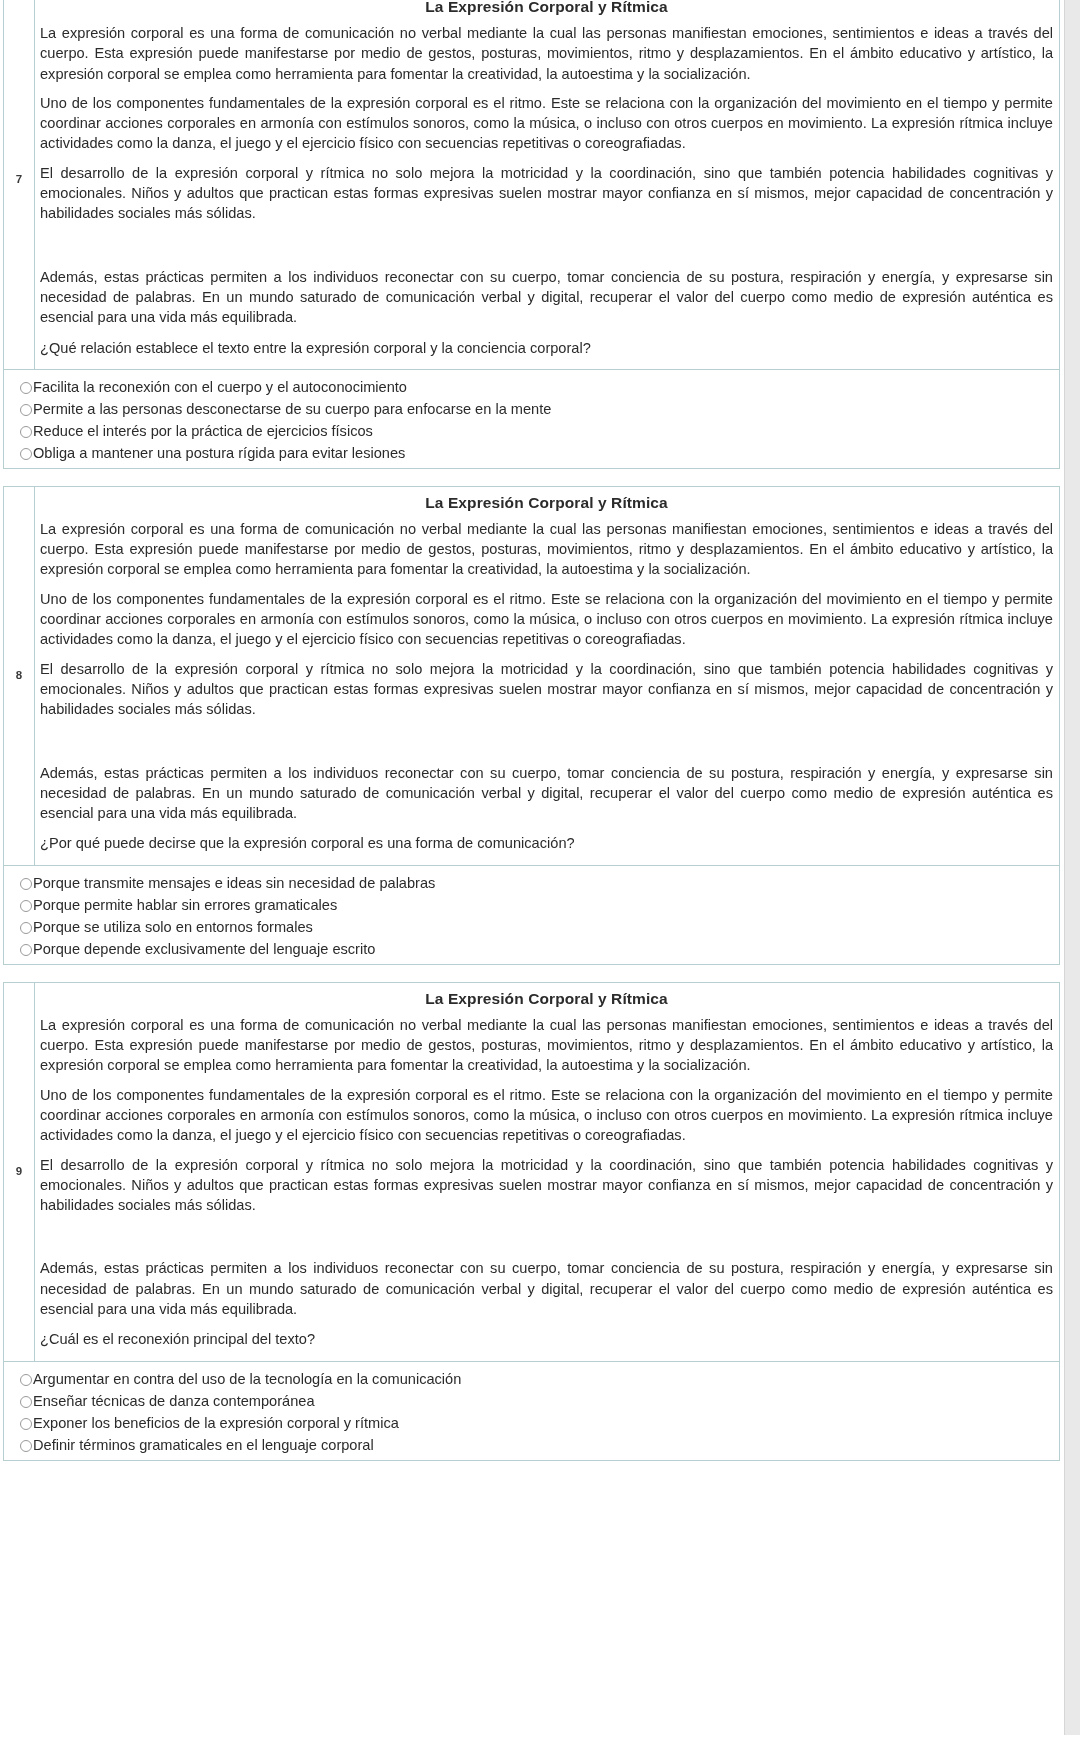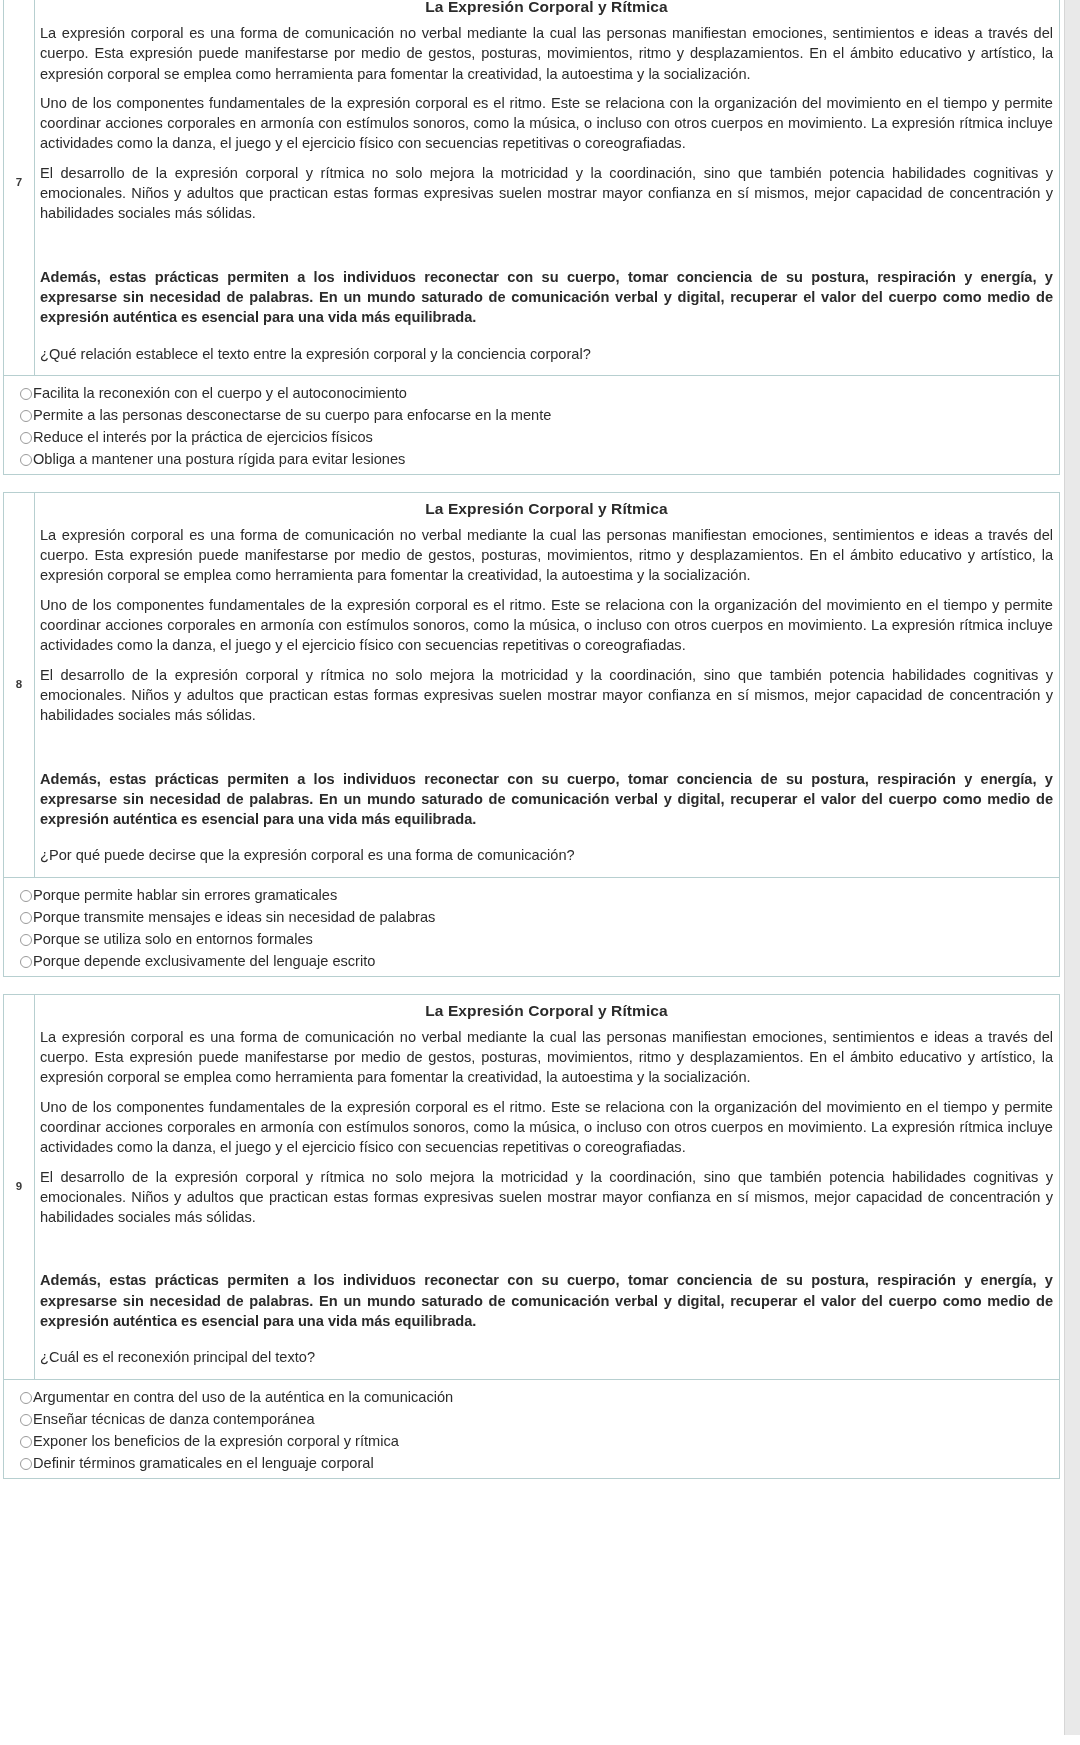--- a/index.html
+++ b/index.html
@@ -75,27 +75,27 @@
     letter-spacing: 0.1px;
   }
   .passage-p {
     font-size: 14.6px;
     line-height: 20.3px;
     text-align: justify;
     text-justify: inter-word;
     margin: 0 0 9px 0;
     color: #2b2b2b;
   }
-  .passage-p.last { margin-bottom: 0; font-weight: bold; }
+  .passage-p.last { margin-bottom: 0; }
   .passage-spacer { height: 34px; }
   .question-text {
     font-size: 14.6px;
     line-height: 20.3px;
     color: #2b2b2b;
-    margin: 16px 0 5px 0;
+    margin: 10px 0 5px 0;
   }
 
   .options-row {
     border: 1px solid #b7cfd0;
     box-sizing: border-box;
     background: #ffffff;
     padding: 6px 0 4px 0;
   }
   .option {
     display: flex;
@@ -173,25 +173,25 @@
         <p class="passage-p">Uno de los componentes fundamentales de la expresión corporal es el ritmo. Este se relaciona con la organización del movimiento en el tiempo y permite coordinar acciones corporales en armonía con estímulos sonoros, como la música, o incluso con otros cuerpos en movimiento. La expresión rítmica incluye actividades como la danza, el juego y el ejercicio físico con secuencias repetitivas o coreografiadas.</p>
         <p class="passage-p">El desarrollo de la expresión corporal y rítmica no solo mejora la motricidad y la coordinación, sino que también potencia habilidades cognitivas y emocionales. Niños y adultos que practican estas formas expresivas suelen mostrar mayor confianza en sí mismos, mejor capacidad de concentración y habilidades sociales más sólidas.</p>
         <div class="passage-spacer"></div>
         <p class="passage-p last">Además, estas prácticas permiten a los individuos reconectar con su cuerpo, tomar conciencia de su postura, respiración y energía, y expresarse sin necesidad de palabras. En un mundo saturado de comunicación verbal y digital, recuperar el valor del cuerpo como medio de expresión auténtica es esencial para una vida más equilibrada.</p>
         <div class="question-text">¿Por qué puede decirse que la expresión corporal es una forma de comunicación?</div>
       </div>
     </div>
     <div class="options-row">
       <div class="option">
         <span class="radio"></span>
+        <span class="option-label">Porque transmite mensajes e ideas sin necesidad de palabras</span>
+      </div>
+      <div class="option">
+        <span class="radio"></span>
         <span class="option-label">Porque permite hablar sin errores gramaticales</span>
-      </div>
-      <div class="option">
-        <span class="radio"></span>
-        <span class="option-label">Porque transmite mensajes e ideas sin necesidad de palabras</span>
       </div>
       <div class="option">
         <span class="radio"></span>
         <span class="option-label">Porque se utiliza solo en entornos formales</span>
       </div>
       <div class="option">
         <span class="radio"></span>
         <span class="option-label">Porque depende exclusivamente del lenguaje escrito</span>
       </div>
     </div>
@@ -208,21 +208,21 @@
         <p class="passage-p">Uno de los componentes fundamentales de la expresión corporal es el ritmo. Este se relaciona con la organización del movimiento en el tiempo y permite coordinar acciones corporales en armonía con estímulos sonoros, como la música, o incluso con otros cuerpos en movimiento. La expresión rítmica incluye actividades como la danza, el juego y el ejercicio físico con secuencias repetitivas o coreografiadas.</p>
         <p class="passage-p">El desarrollo de la expresión corporal y rítmica no solo mejora la motricidad y la coordinación, sino que también potencia habilidades cognitivas y emocionales. Niños y adultos que practican estas formas expresivas suelen mostrar mayor confianza en sí mismos, mejor capacidad de concentración y habilidades sociales más sólidas.</p>
         <div class="passage-spacer"></div>
         <p class="passage-p last">Además, estas prácticas permiten a los individuos reconectar con su cuerpo, tomar conciencia de su postura, respiración y energía, y expresarse sin necesidad de palabras. En un mundo saturado de comunicación verbal y digital, recuperar el valor del cuerpo como medio de expresión auténtica es esencial para una vida más equilibrada.</p>
         <div class="question-text">¿Cuál es el reconexión principal del texto?</div>
       </div>
     </div>
     <div class="options-row">
       <div class="option">
         <span class="radio"></span>
-        <span class="option-label">Argumentar en contra del uso de la auténtica en la comunicación</span>
+        <span class="option-label">Argumentar en contra del uso de la tecnología en la comunicación</span>
       </div>
       <div class="option">
         <span class="radio"></span>
         <span class="option-label">Enseñar técnicas de danza contemporánea</span>
       </div>
       <div class="option">
         <span class="radio"></span>
         <span class="option-label">Exponer los beneficios de la expresión corporal y rítmica</span>
       </div>
       <div class="option">

